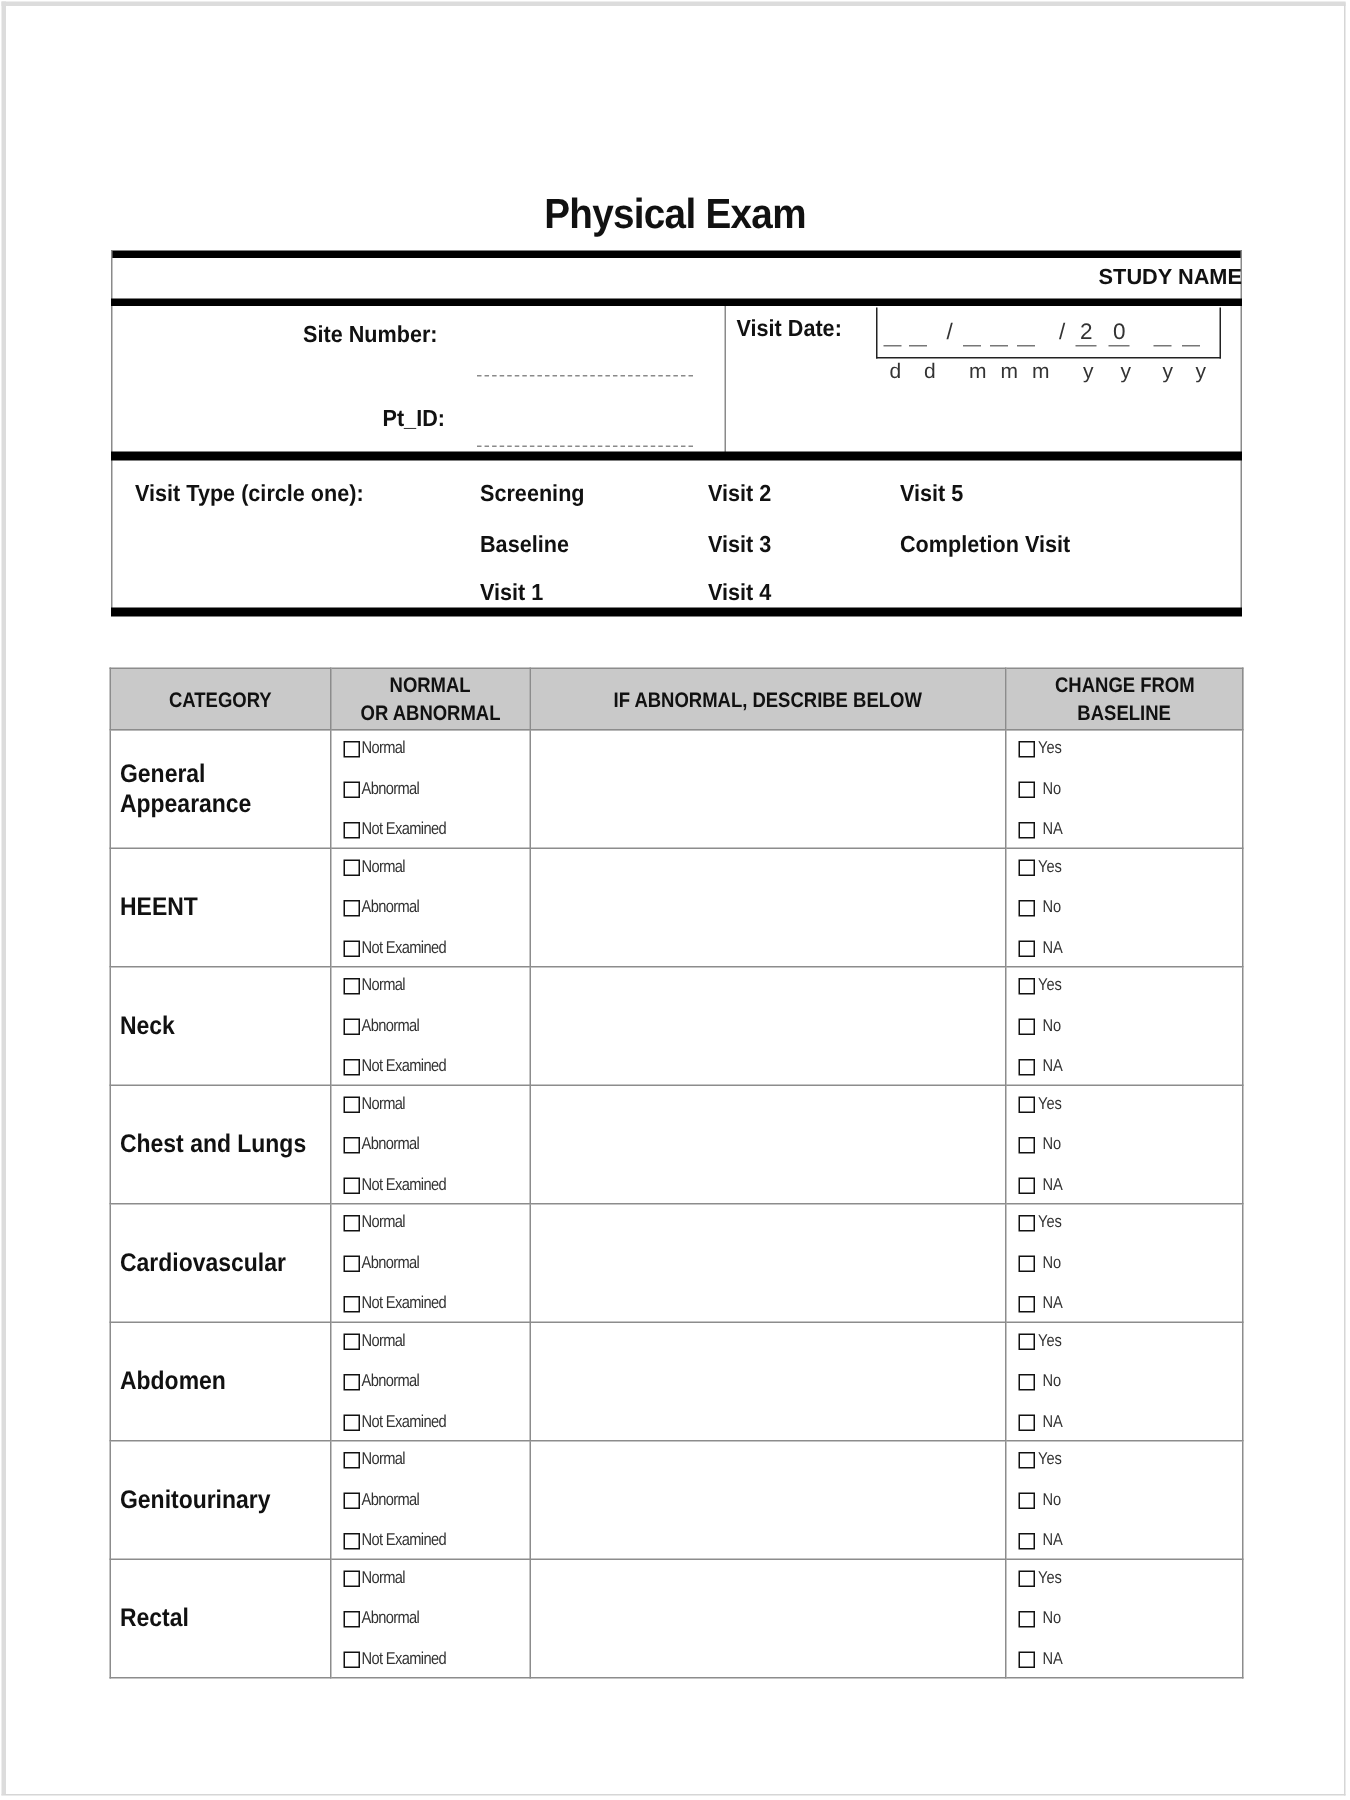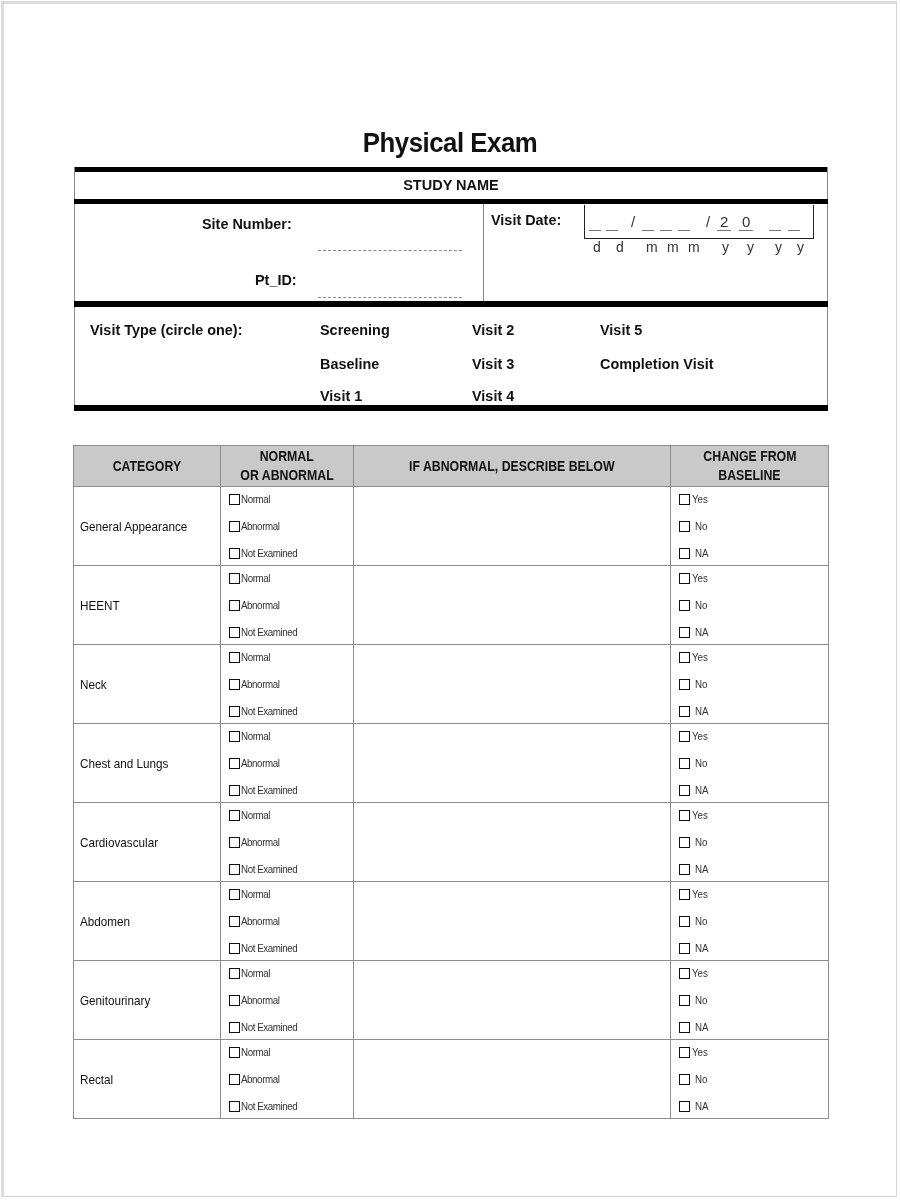--- a/index.html
+++ b/index.html
@@ -2,31 +2,31 @@
 <html><head>
 <meta charset="utf-8">
 <style>
   html, body { margin:0; padding:0; }
   body { width:900px; height:1200px; background:#ffffff; position:relative; font-family:"Liberation Sans", sans-serif; color:#111; overflow:hidden; }
   .page-frame { position:absolute; left:1px; top:1px; width:896px; height:1196px; border:1px solid #d6d6d6; border-left:3px solid #dcdcdc; border-top:3px solid #dcdcdc; box-sizing:border-box; }
   .title { position:absolute; left:0; width:900px; top:127px; text-align:center; font-size:28px; font-weight:bold; letter-spacing:-0.5px; transform:scaleX(0.92); }
   .bar { position:absolute; left:74px; width:754px; background:#000; }
   .vline { position:absolute; background:#8a8a8a; width:1px; }
   .txt { position:absolute; font-weight:bold; font-size:15.5px; white-space:nowrap; transform-origin:left top; transform:scaleX(0.93); }
-  .study { position:absolute; left:74px; width:754px; top:177px; text-align:center; font-weight:bold; font-size:14.5px; }
+  .study { position:absolute; left:74px; width:754px; top:177px; text-align:right; font-weight:bold; font-size:14.5px; }
   .dash { position:absolute; height:1px; border-top:1px dashed #8a8a8a; }
   .datebox { position:absolute; left:584px; top:205px; width:230px; height:34px; border:1.5px solid #222; border-top:none; box-sizing:border-box; }
   .datechar { position:absolute; font-size:15px; color:#333; }
   .dateline { position:absolute; height:0; border-top:1.5px solid #777; }
   .datelabel { position:absolute; font-size:14px; color:#333; top:239px; }
   table.exam { position:absolute; left:73px; top:445px; border-collapse:collapse; width:756px; }
   table.exam th { background:#c9c9c9; font-size:14px; font-weight:bold; border:1px solid #8c8c8c; height:40px; line-height:19px; padding:0; text-align:center; }
   table.exam th span { display:inline-block; transform:scaleX(0.88); }
   table.exam td { border:1px solid #8c8c8c; padding:0; height:78px; vertical-align:middle; }
-  td.cat { font-weight:normal; font-size:13px; padding-left:6px !important; }
+  td.cat { font-weight:bold; font-size:17px; padding-left:6px !important; }
   td.cat span { display:inline-block; transform:scaleX(0.9); transform-origin:left center; }
   .opts { display:flex; flex-direction:column; justify-content:space-between; height:72px; padding:0 0 0 8px; }
   .opt { display:flex; align-items:center; font-size:11.5px; color:#333; height:18px; }
   .opt .lbl { display:inline-block; transform:scaleX(0.85); transform-origin:left center; letter-spacing:-0.5px; }
   .cb { width:11px; height:11px; border:1.5px solid #111; box-sizing:border-box; margin-right:1px; flex:0 0 auto; }
   .chg .opt .lbl { margin-left:4px; letter-spacing:0; }
   .chg .opt:first-child .lbl { margin-left:1px; }
 </style>
 </head>
 <body>

